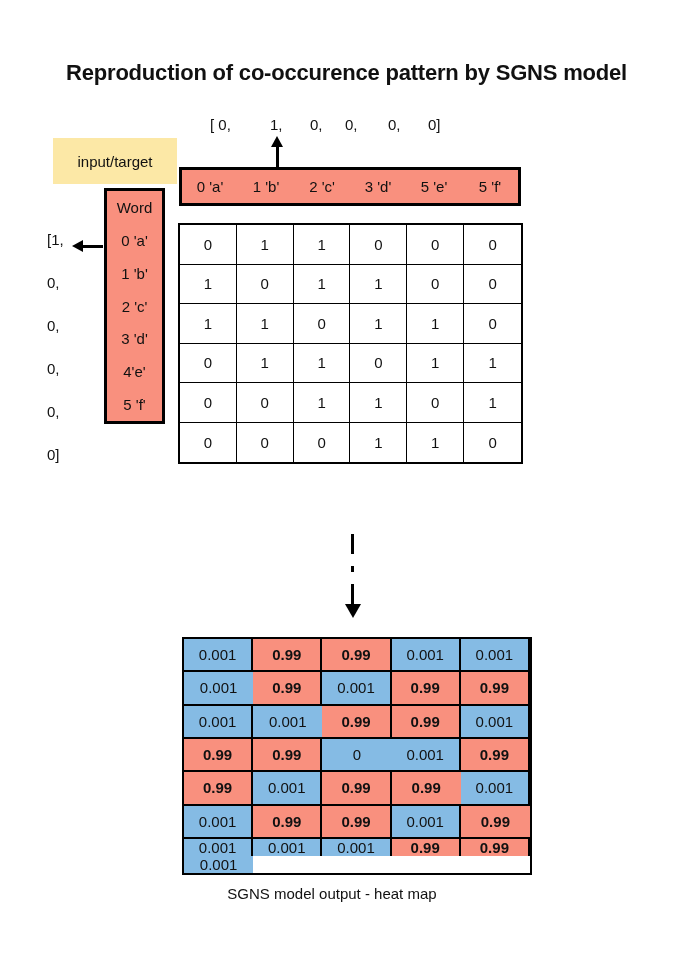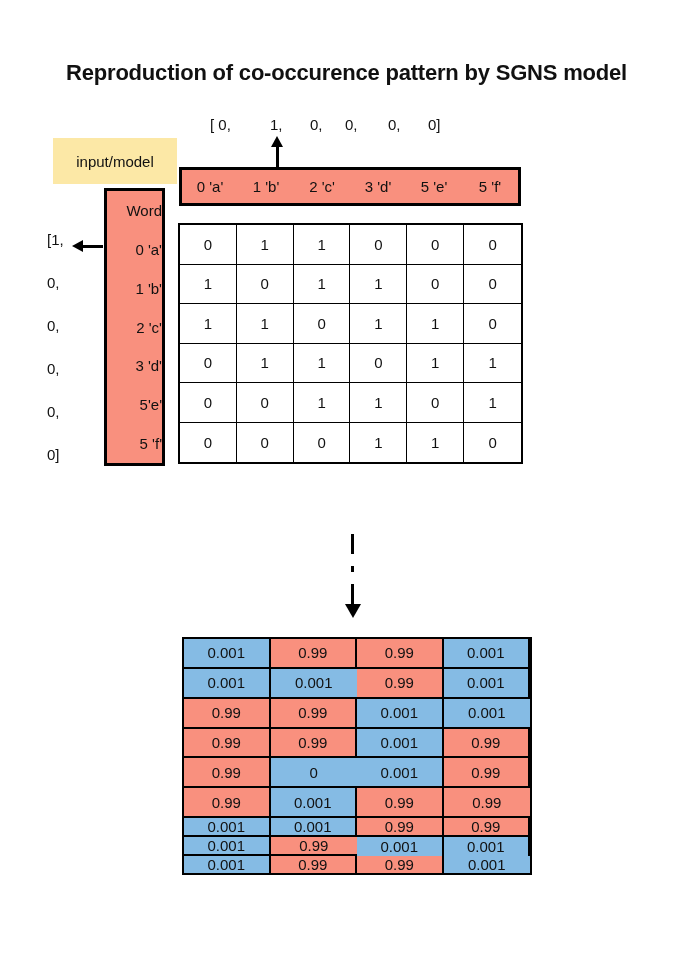--- a/index.html
+++ b/index.html
@@ -27,22 +27,22 @@
                  border-bottom:11px solid #000;}
 
   .input-target{position:absolute;left:53px;top:138px;width:124px;height:46px;
                 background:var(--yellow);display:flex;align-items:center;justify-content:center;
                 font-size:15px;}
 
   .header-row{position:absolute;left:179px;top:167px;width:342px;height:39px;
               background:var(--salmon);border:3px solid #000;display:flex;}
   .header-row span{flex:1;display:flex;align-items:center;justify-content:center;font-size:15px;}
 
-  .word-col{position:absolute;left:104px;top:188px;width:61px;height:278px;
-            background:var(--salmon);border:3px solid #000;display:flex;flex-direction:column;align-items:flex-end;}
+  .word-col{position:absolute;left:104px;top:188px;width:61px;height:236px;
+            background:var(--salmon);border:3px solid #000;display:flex;flex-direction:column;}
   .word-col span{flex:1;display:flex;align-items:center;justify-content:center;font-size:15px;}
 
   
   .left-vec{position:absolute;left:47px;top:231px;display:flex;flex-direction:column;gap:25px;}
   .left-vec span{height:18px;line-height:18px;font-size:15px;}
 
   
   .left-arrow-line{position:absolute;left:82px;top:245px;width:21px;height:3px;background:#000;}
   .left-arrow-head{position:absolute;left:72px;top:240px;width:0;height:0;
                    border-top:6px solid transparent;border-bottom:6px solid transparent;
@@ -62,25 +62,25 @@
   
   .da-seg1{position:absolute;left:351px;top:534px;width:3px;height:20px;background:#000;}
   .da-dot{position:absolute;left:351px;top:566px;width:3px;height:6px;background:#000;}
   .da-seg2{position:absolute;left:351px;top:584px;width:3px;height:22px;background:#000;}
   .da-head{position:absolute;left:345px;top:604px;width:0;height:0;
            border-left:8px solid transparent;border-right:8px solid transparent;
            border-top:14px solid #000;}
 
   
   .heatmap{position:absolute;left:182px;top:637px;width:350px;height:238px;
-           display:grid;grid-template-columns:repeat(4,1fr);grid-template-rows:repeat(6,1fr);
+           display:grid;grid-template-columns:repeat(5,1fr);grid-template-rows:repeat(6,1fr);
            border:2px solid #000;}
   .hc{border-right:2px solid #000;border-bottom:2px solid #000;
       display:flex;align-items:center;justify-content:center;font-size:15px;}
-  .hc[data-color="salmon"]{background:var(--salmon);}
+  .hc[data-color="salmon"]{background:var(--salmon);font-weight:bold;}
   .hc[data-color="blue"]{background:var(--blue);}
   .heatmap > .hc:nth-child(6n){border-right:none;}
   .heatmap > .hc:nth-child(n+31){border-bottom:none;}
 
   .caption2{position:absolute;left:157px;top:884px;width:350px;text-align:center;
             font-size:15px;line-height:20px;}
 </style>
 </head>
 <body>
 
@@ -93,38 +93,38 @@
     <span class="tv tv1">1,</span>
     <span class="tv tv2">0,</span>
     <span class="tv tv3">0,</span>
     <span class="tv tv4">0,</span>
     <span class="tv tv5">0]</span>
   </div>
 
   <div class="up-arrow-line"></div>
   <div class="up-arrow-head"></div>
 
-  <div class="input-target">input/model</div>
+  <div class="input-target">input/target</div>
 
   <div class="header-row">
     <span>0 'a'</span>
     <span>1 'b'</span>
     <span>2 'c'</span>
     <span>3 'd'</span>
     <span>5 'e'</span>
     <span>5 'f'</span>
   </div>
 
   <div class="word-col">
     <span>Word</span>
     <span>0 'a'</span>
     <span>1 'b'</span>
     <span>2 'c'</span>
     <span>3 'd'</span>
-    <span>5'e'</span>
+    <span>4'e'</span>
     <span>5 'f'</span>
   </div>
 
   <div class="left-vec">
     <span>[1,</span>
     <span>0,</span>
     <span>0,</span>
     <span>0,</span>
     <span>0,</span>
     <span>0]</span>
@@ -211,15 +211,16 @@
     <div class="hc" data-color="salmon">0.99</div>
     <div class="hc" data-color="blue">0.001</div>
     <div class="hc" data-color="blue">0.001</div>
     <div class="hc" data-color="blue">0.001</div>
     <div class="hc" data-color="salmon">0.99</div>
     <div class="hc" data-color="salmon">0.99</div>
     <div class="hc" data-color="blue">0.001</div>
   </div>
 
   <div class="caption2">
+    <div>SGNS model output - heat map</div>
   </div>
 
 </div>
 
 </body></html>

